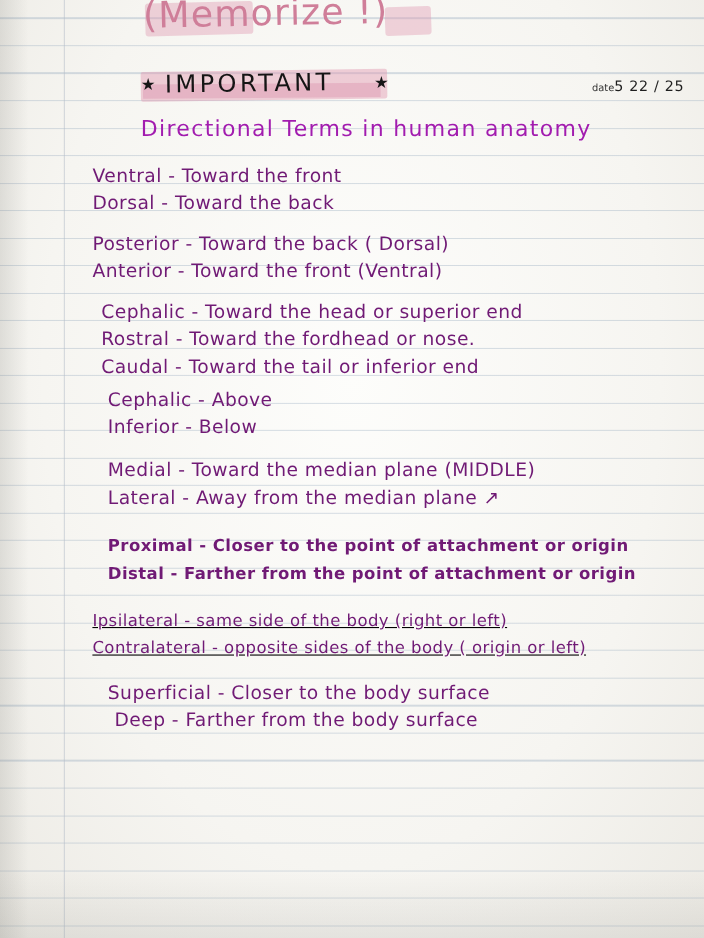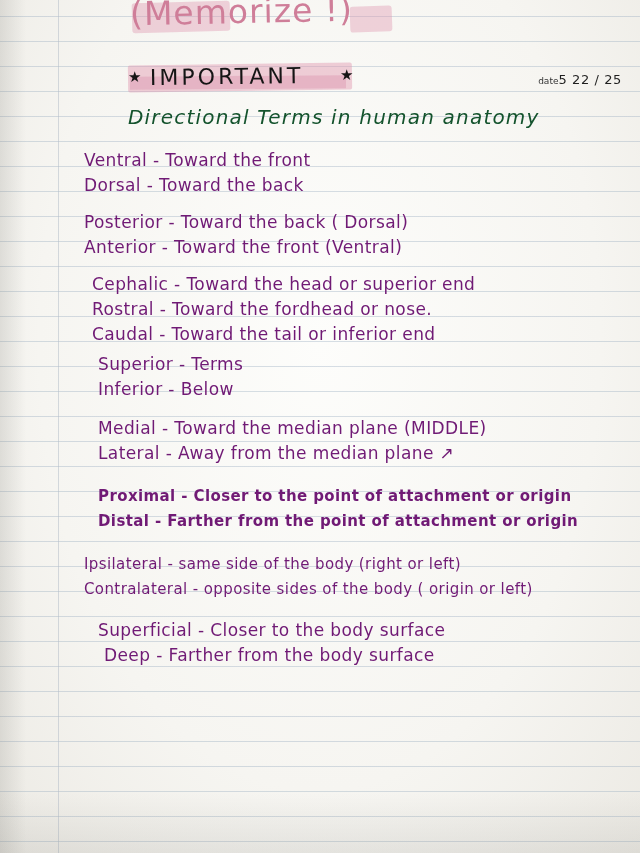--- a/index.html
+++ b/index.html
@@ -156,24 +156,23 @@
     font-size: 9px;
     color: #333;
     letter-spacing: 0;
   }
 
   .heading {
     position: absolute;
     left: 128px;
     top: 105px;
     font-size: 20px;
-    color: #14532d;
+    color: #a21caf;
     letter-spacing: 1.2px;
     white-space: nowrap;
-    font-style: italic;
   }
 
   .block {
     position: absolute;
     left: 84px;
     right: 8px;
   }
   .line {
     font-size: 17px;
     line-height: 25px;
@@ -228,32 +227,32 @@
       <div class="block" style="top: 210px;">
         <div class="line hand">Posterior - Toward the back ( Dorsal)</div>
         <div class="line hand">Anterior - Toward the front (Ventral)</div>
       </div>
       <div class="block" style="top: 272px;">
         <div class="line hand indent3">Cephalic - Toward the head or superior end</div>
         <div class="line hand indent3">Rostral - Toward the fordhead or nose.</div>
         <div class="line hand indent3">Caudal - Toward the tail or inferior end</div>
       </div>
       <div class="block" style="top: 352px;">
-        <div class="line hand indent">Superior - Terms</div>
+        <div class="line hand indent">Cephalic - Above</div>
         <div class="line hand indent">Inferior - Below</div>
       </div>
       <div class="block" style="top: 416px;">
         <div class="line hand indent">Medial - Toward the median plane (MIDDLE)</div>
         <div class="line hand indent">Lateral - Away from the median plane ↗</div>
       </div>
       <div class="block" style="top: 484px; font-weight: bold;">
         <div class="line hand sm indent">Proximal - Closer to the point of attachment or origin</div>
         <div class="line hand sm indent">Distal - Farther from the point of attachment or origin</div>
       </div>
-      <div class="block" style="top: 552px;">
+      <div class="block" style="top: 552px; text-decoration: underline;">
         <div class="line hand sm">Ipsilateral - same side of the body (right or left)</div>
         <div class="line hand sm">Contralateral - opposite sides of the body ( origin or left)</div>
       </div>
       <div class="block" style="top: 618px;">
         <div class="line hand indent">Superficial - Closer to the body surface</div>
         <div class="line hand indent2">Deep - Farther from the body surface</div>
       </div>
     </div>
 
   <div class="edge-shadow-left"></div>

